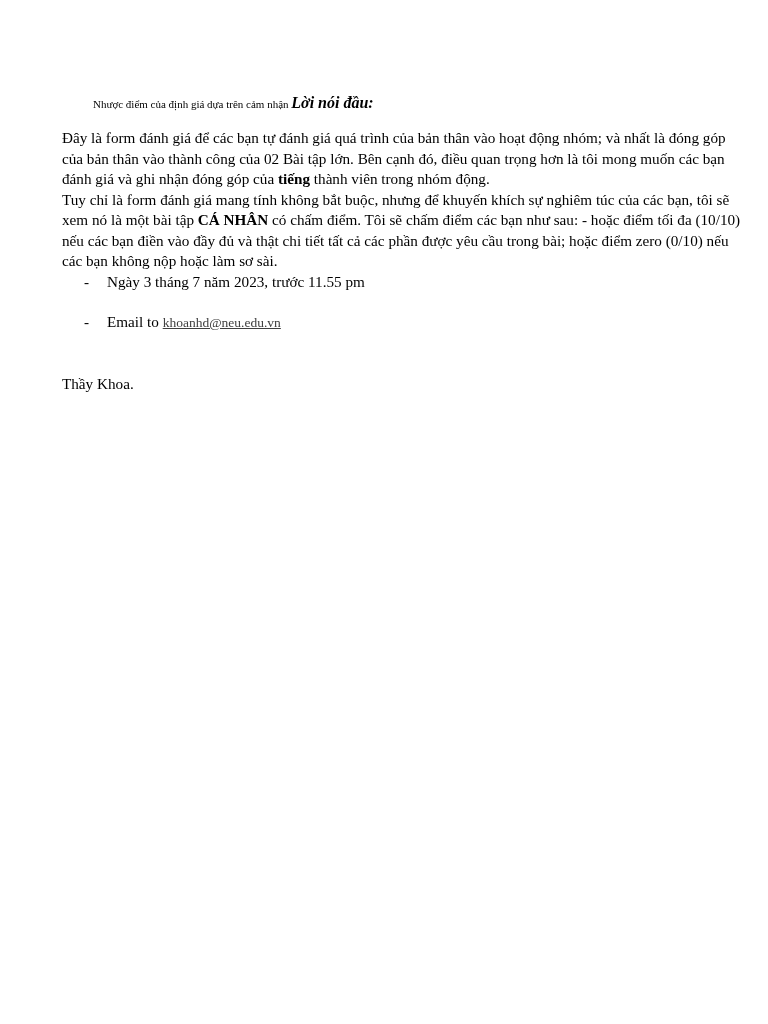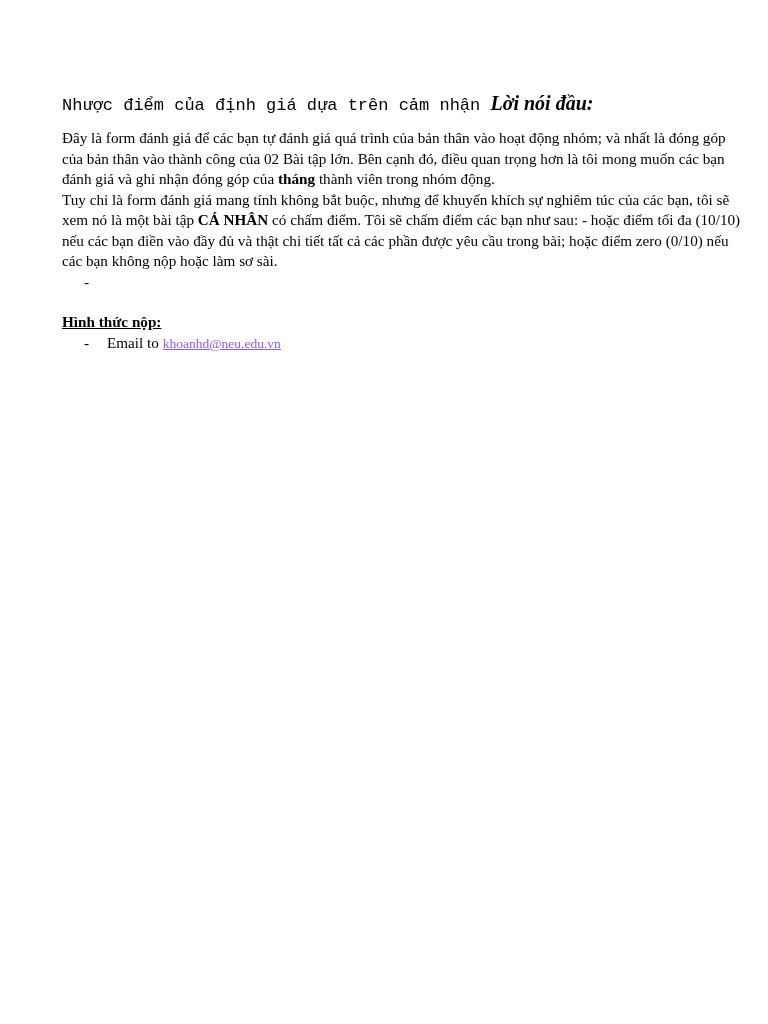--- a/index.html
+++ b/index.html
@@ -22,28 +22,29 @@
     }
     .heading-line {
       position: absolute;
       top: 93px;
       left: 0;
       white-space: nowrap;
       font-size: 14px;
       line-height: 20px;
     }
     .heading-line .sans {
-      font-family: Liberation Mono, monospace;
-      font-size: 17px;
+      font-family: Liberation Serif, serif;
+      font-size: 11px;
+      margin-left: 31px;
     }
     .heading-line .serif-bi {
       font-family: "Liberation Serif", serif;
       font-weight: bold;
       font-style: italic;
-      font-size: 20px;
+      font-size: 16px;
     }
     .body-text {
       position: absolute;
       top: 128px;
       left: 0;
       width: 680px;
       font-family: "Liberation Serif", serif;
       font-size: 15.2px;
       line-height: 20.5px;
     }
@@ -57,52 +58,53 @@
     .bullet {
       display: flex;
       padding-left: 22px;
     }
     .bullet .dash {
       width: 23px;
       flex: 0 0 23px;
     }
     .spacer { height: 20px; }
     .link {
-      color: #8b5cf6;
+      color: #404040;
       text-decoration: underline;
       font-size: 13.5px;
     }
   </style>
 </head>
 <body>
 
 <div class="page">
 
   <div class="heading-line">
     <span class="sans">Nhược điểm của định giá dựa trên cảm nhận </span><span class="serif-bi">Lời nói đầu:</span>
   </div>
 
   <div class="body-text">
 
-    <p><span>Đây là form đánh giá để các bạn tự đánh giá quá trình của bản thân vào hoạt động nhóm; và nhất là đóng góp của bản thân vào thành công của 02 Bài tập lớn. Bên cạnh đó, điều quan trọng hơn là tôi mong muốn các bạn đánh giá và ghi nhận đóng góp của </span><b>tháng</b><span> thành viên trong nhóm động.</span></p>
+    <p><span>Đây là form đánh giá để các bạn tự đánh giá quá trình của bản thân vào hoạt động nhóm; và nhất là đóng góp của bản thân vào thành công của 02 Bài tập lớn. Bên cạnh đó, điều quan trọng hơn là tôi mong muốn các bạn đánh giá và ghi nhận đóng góp của </span><b>tiếng</b><span> thành viên trong nhóm động.</span></p>
 
     <p><span>Tuy chỉ là form đánh giá mang tính không bắt buộc, nhưng để khuyến khích sự nghiêm túc của các bạn, tôi sẽ xem nó là một bài tập </span><b>CÁ NHÂN</b><span> có chấm điểm.  Tôi sẽ chấm điểm các bạn như sau: - hoặc điểm tối đa (10/10) nếu các bạn điền vào đầy đủ và thật chi tiết tất cả các phần được yêu cầu trong bài; hoặc điểm zero (0/10) nếu các bạn không nộp hoặc làm sơ sài.</span></p>
 
 
     <div class="bullet">
       <span class="dash">-</span>
+      <span>Ngày 3 tháng 7 năm 2023, trước 11.55 pm</span>
     </div>
 
     <div class="spacer"></div>
 
-    <p class="section-title">Hình thức nộp:</p>
     <div class="bullet">
       <span class="dash">-</span>
       <span><span>Email to </span><a class="link" href="#">khoanhd@neu.edu.vn</a></span>
     </div>
 
     <div class="spacer"></div>
 
 
     <div class="spacer"></div>
 
+    <p>Thầy Khoa.</p>
   </div>
 </div>
 
 </body></html>

